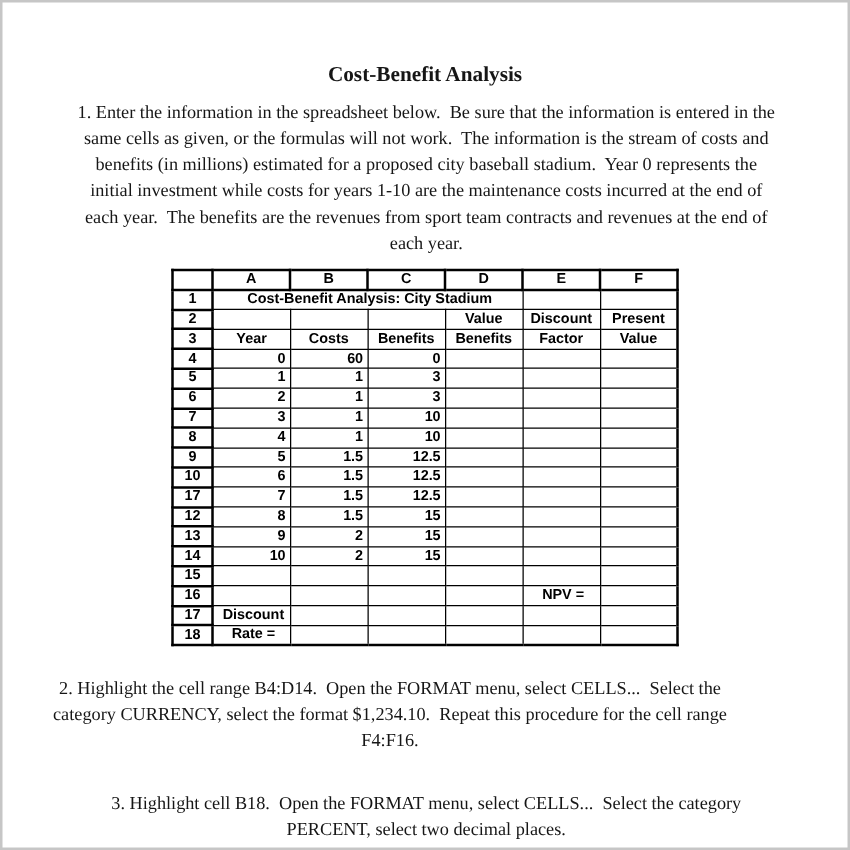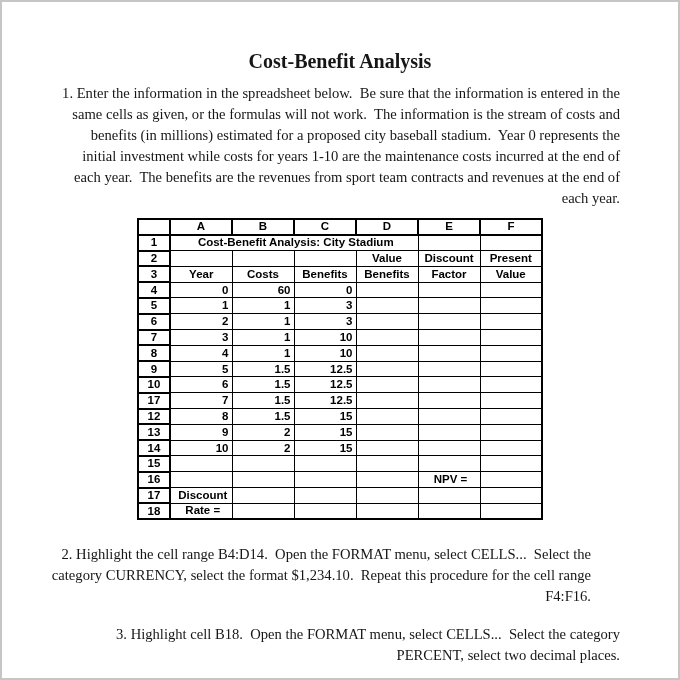--- a/index.html
+++ b/index.html
@@ -6,36 +6,36 @@
   body {
     width: 680px; height: 680px;
     background: #ffffff;
     box-sizing: border-box;
     border: 2px solid #c6c6c6;
     overflow: hidden;
     font-family: "Liberation Serif", serif;
     color: #161616;
   }
   .title {
-    font-size: 20px;
+    font-size: 17px;
     font-weight: bold;
     text-align: center;
     margin: 48px 0 0 0;
   }
   .para {
     font-size: 14.6px;
     line-height: 21px;
     margin: 0 60px;
     width: 558px;
     white-space: pre-wrap;
-    text-align: right;
+    text-align: center;
   }
   .p1 { margin-top: 10px; }
   .p2 { margin-top: 24px; margin-left: 31px; }
-  .p3 { margin-top: 17px; }
+  .p3 { margin-top: 29px; }
 
   table.sheet {
     border-collapse: collapse;
     table-layout: fixed;
     margin: 9px auto 0 auto;
     font-family: "Liberation Sans", sans-serif;
     font-weight: bold;
     font-size: 11.5px;
     color: #000;
     empty-cells: show;

